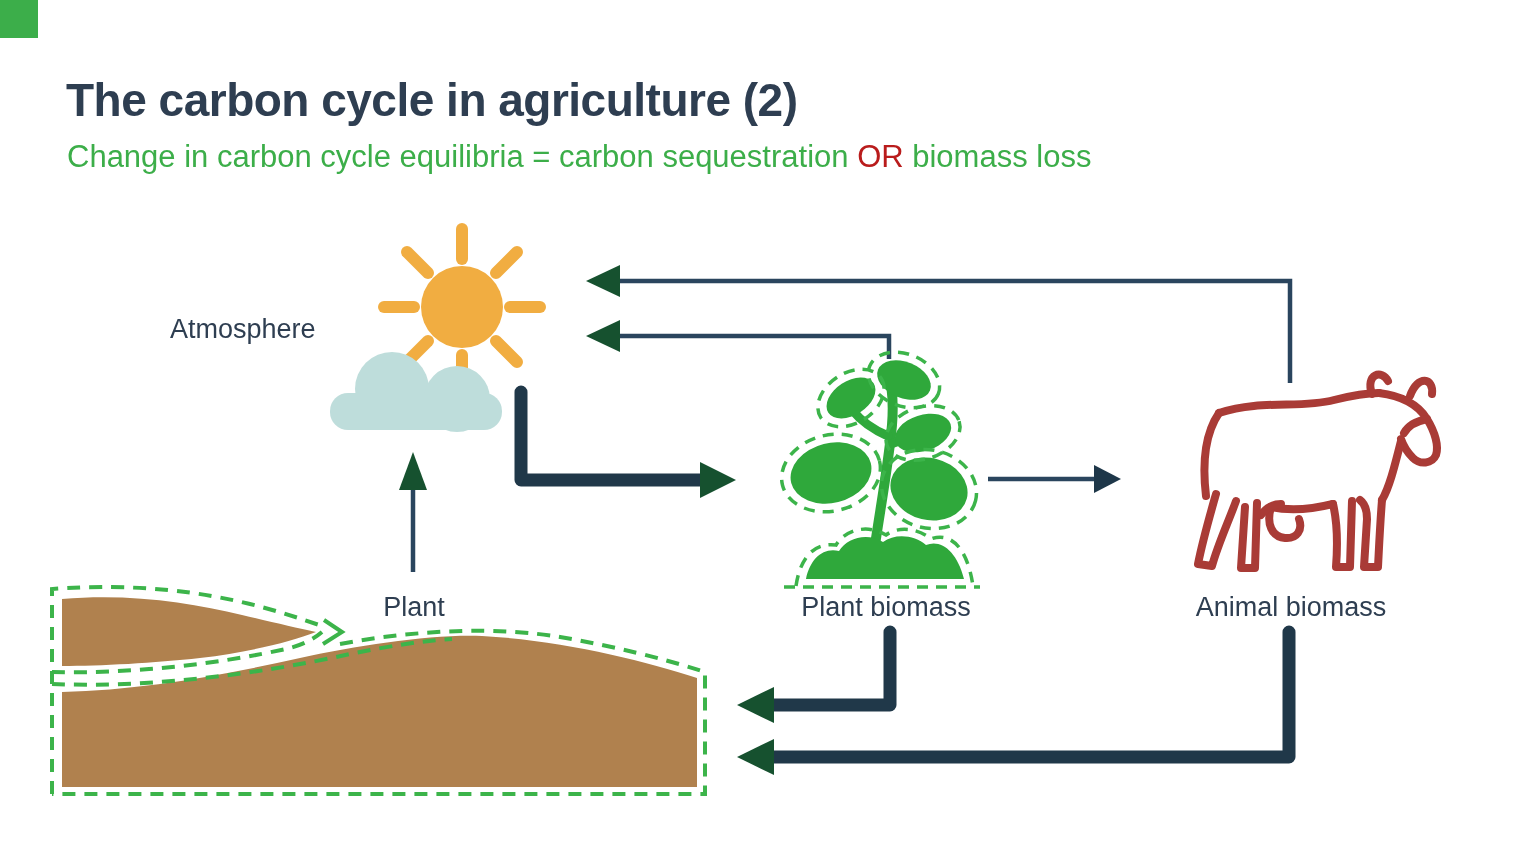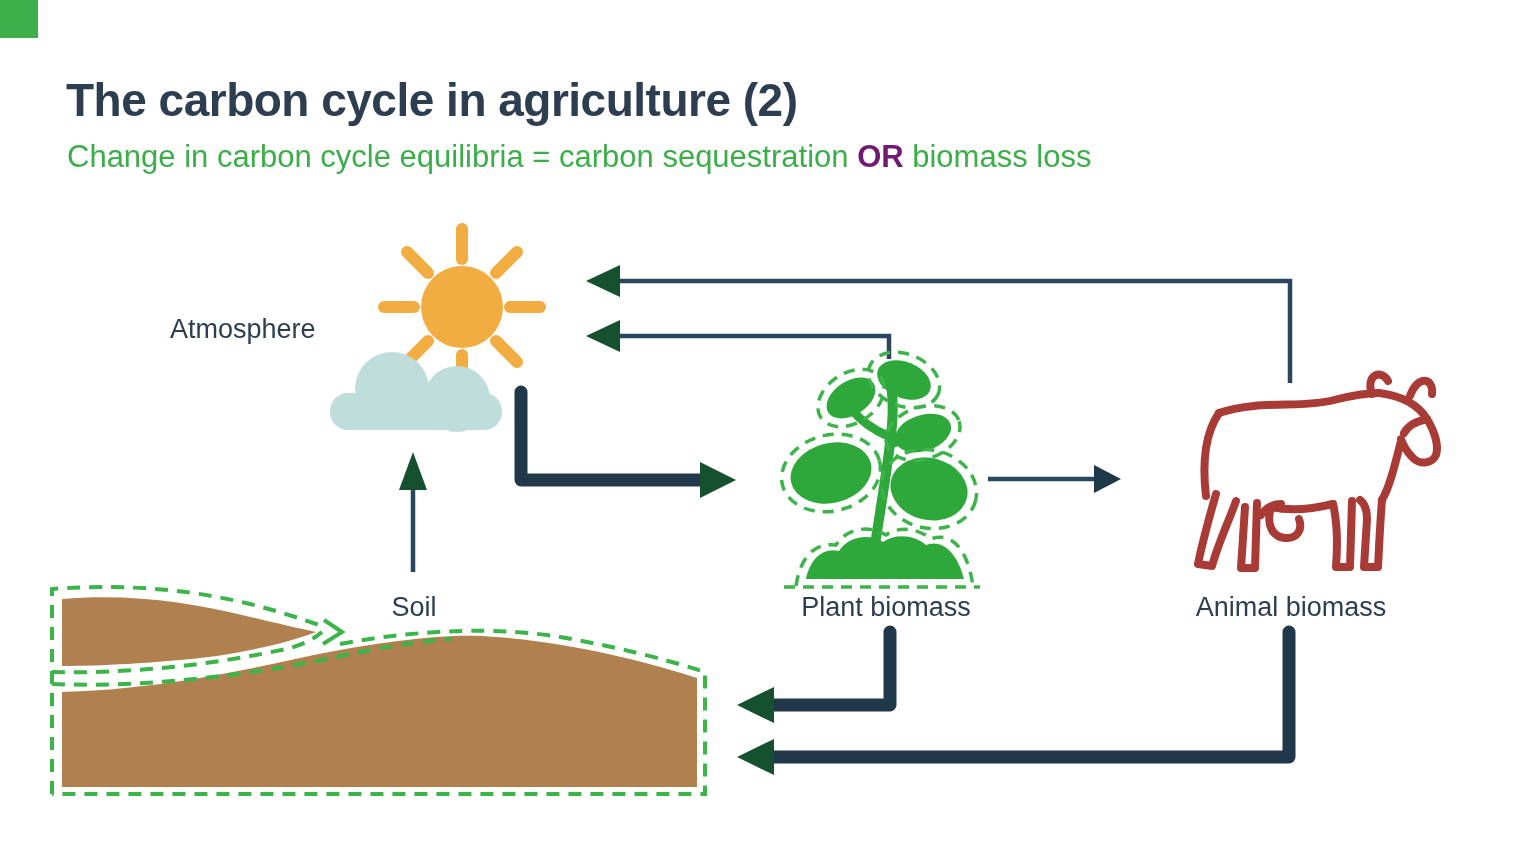--- a/index.html
+++ b/index.html
@@ -3,21 +3,21 @@
 <meta charset="utf-8">
 <style>
   html,body{margin:0;padding:0;background:#ffffff;}
   .slide{position:relative;width:1536px;height:864px;background:#ffffff;overflow:hidden;
          font-family:"Liberation Sans",sans-serif;}
   .accent-square{position:absolute;left:0;top:0;width:38px;height:38px;background:#3CAE4A;}
   .title{position:absolute;left:66px;top:42px;font-size:46px;font-weight:800;
          color:#2E3E51;letter-spacing:-0.5px;white-space:nowrap;}
   .subtitle{position:absolute;left:67px;top:108px;font-size:31px;font-weight:400;
             color:#3CAE49;white-space:nowrap;}
-  .subtitle .or{font-weight:700;color:#701a75;}
+  .subtitle .or{font-weight:400;color:#b91c1c;}
   .node-label{position:absolute;font-size:27px;font-weight:400;color:#2E3E51;white-space:nowrap;}
   .centered{transform:translateX(-50%);}
   svg.overlay{position:absolute;left:0;top:0;}
 </style>
 </head>
 <body>
 
 <div class="slide">
 
   <div class="accent-square"></div>
@@ -136,17 +136,17 @@
       <path d="M1352,501 L1350,567 L1336,567 C1338,541 1337,521 1333,504"></path>
       <path d="M1333,504 C1309,510 1289,511 1271,507"></path>
       <path d="M1271,507 C1266,524 1272,537 1285,538 C1297,539 1303,530 1299,519"></path>
       <path d="M1261,515 C1266,508 1273,504 1281,504"></path>
       <path d="M1257,503 L1255,568 L1241,568 L1245,507"></path>
       <path d="M1236,501 C1228,523 1218,544 1212,566 L1198,564 C1203,539 1210,515 1216,494"></path>
     </g>
   </svg>
 
   <div class="node-label" style="left:170px;top:314px;">Atmosphere</div>
-  <div class="node-label centered" style="left:414px;top:592px;">Soil</div>
+  <div class="node-label centered" style="left:414px;top:592px;">Plant</div>
   <div class="node-label centered" style="left:1291px;top:592px;">Animal biomass</div>
   <div class="node-label centered" style="left:886px;top:592px;">Plant biomass</div>
 
 </div>
 
 </body></html>

